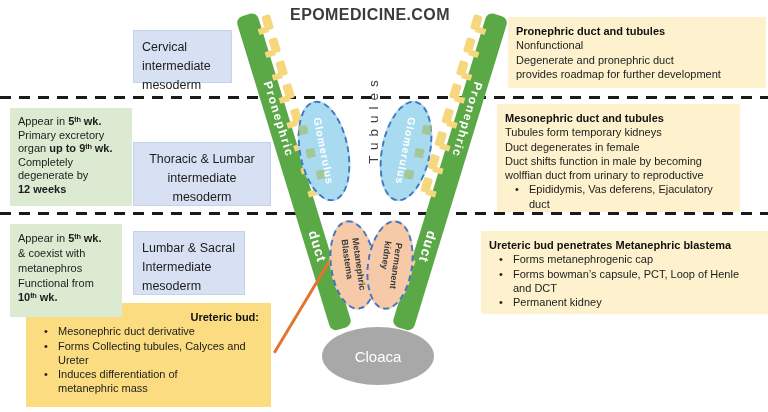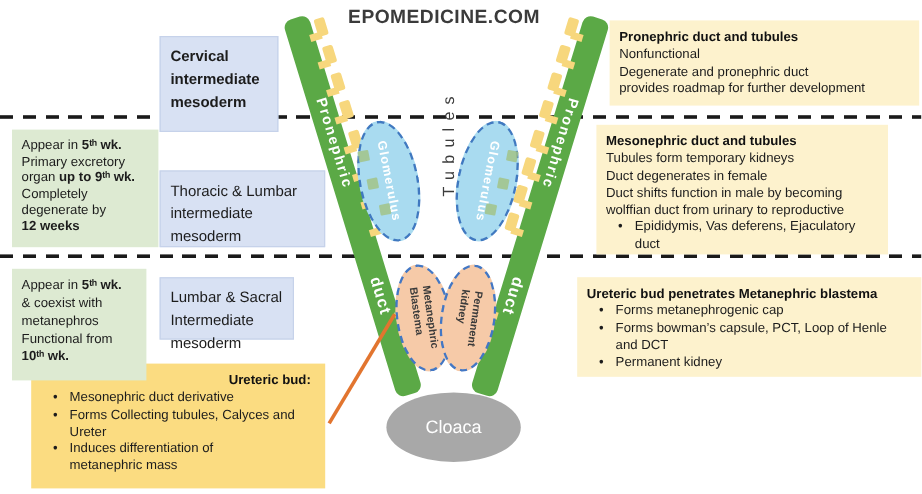--- a/index.html
+++ b/index.html
@@ -64,25 +64,25 @@
   .box.blue{background:var(--box_blue,#d8e1f3);border:1px solid #c6d2ea;font-size:12.5px;line-height:1.5;}
   .box.ylight{background:var(--box_yellow_light,#fdf2cd);line-height:1.3;}
   .box.ydark{background:var(--box_yellow,#fbdc81);z-index:5;}
   .box .heading{font-weight:700;color:#111;}
   .box .ln{display:block;}
   .box b{font-weight:700;}
   .bullet{display:flex;align-items:flex-start;}
   .bullet::before{content:"•";width:24px;flex:0 0 24px;text-align:center;}
   .bullet .btext{flex:1;}
   .g1{left:26px;top:27px;width:82px;height:56px;}
-  .b1{left:133px;top:30px;width:99px;height:80px;font-weight:bold;}
+  .b1{left:133px;top:30px;width:99px;height:53px;}
   .g2{left:10px;top:108px;width:122px;height:98px;line-height:1.23;}
-  .b2{left:133px;top:142px;width:138px;height:64px;}
+  .b2{left:133px;top:142px;width:138px;height:64px;text-align:center;}
   .g3{left:10px;top:224px;width:112px;height:93px;z-index:6;line-height:1.35;}
-  .b3{left:133px;top:231px;width:112px;height:52px;}
+  .b3{left:133px;top:231px;width:112px;height:64px;}
   .gbox{left:26px;top:303px;width:245px;height:104px;line-height:1.3;}
   .gbox .heading{text-align:right;padding-right:4px;}
   .hbox{left:508px;top:17px;width:258px;height:71px;}
   .ibox{left:497px;top:104px;width:243px;height:108px;}
   .jbox{left:481px;top:231px;width:300px;height:83px;line-height:1.26;}
 </style>
 </head>
 <body>
 
 <div class="canvas">

